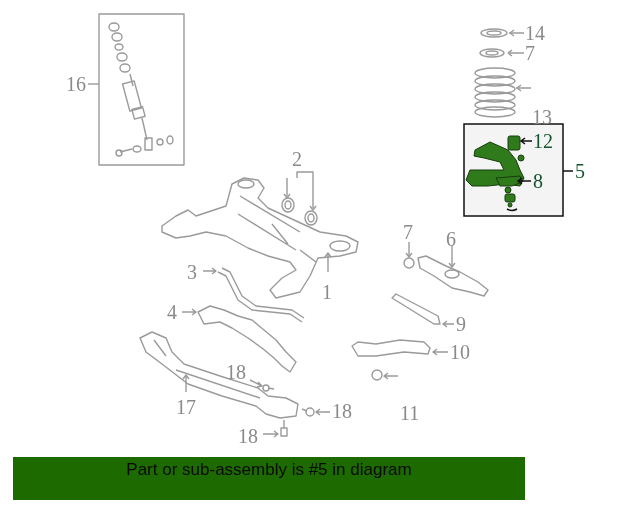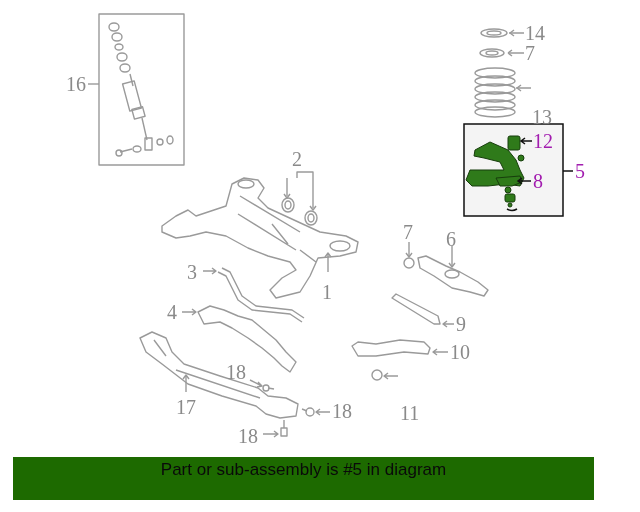--- a/index.html
+++ b/index.html
@@ -1,20 +1,20 @@
 <!DOCTYPE html>
 <html><head>
 <meta charset="utf-8">
 <style>
   html, body { margin:0; padding:0; background:#ffffff; }
   body { width:640px; height:512px; position:relative; overflow:hidden; font-family:"Liberation Sans", sans-serif; }
   #diagram { position:absolute; left:0; top:0; width:640px; height:455px; }
   .callout { position:absolute; font-family:Liberation Serif, serif; font-size:20px; color:#8a8a8a; line-height:20px; }
-  .callout.dark { color:#a21caf; }
-  #banner { position:absolute; left:13px; top:457px; width:581px; height:43px; background:#1d6a00; color:#0a0a0a; text-align:center; font-family:"Liberation Sans", sans-serif; font-size:17px; line-height:19px; padding-top:3px; box-sizing:border-box; }
+  .callout.dark { color:#14532d; }
+  #banner { position:absolute; left:13px; top:457px; width:512px; height:43px; background:#1d6a00; color:#0a0a0a; text-align:center; font-family:"Liberation Sans", sans-serif; font-size:17px; line-height:19px; padding-top:3px; box-sizing:border-box; }
   #banner div { white-space:nowrap; }
 </style>
 </head>
 <body>
 
 <svg id="diagram" viewBox="0 0 640 455" xmlns="http://www.w3.org/2000/svg">
   <g fill="none" stroke="#9a9a9a" stroke-width="1.4" stroke-linejoin="round">
 
     <rect x="99" y="14" width="85" height="151" fill="#fff"></rect>
     <g>

